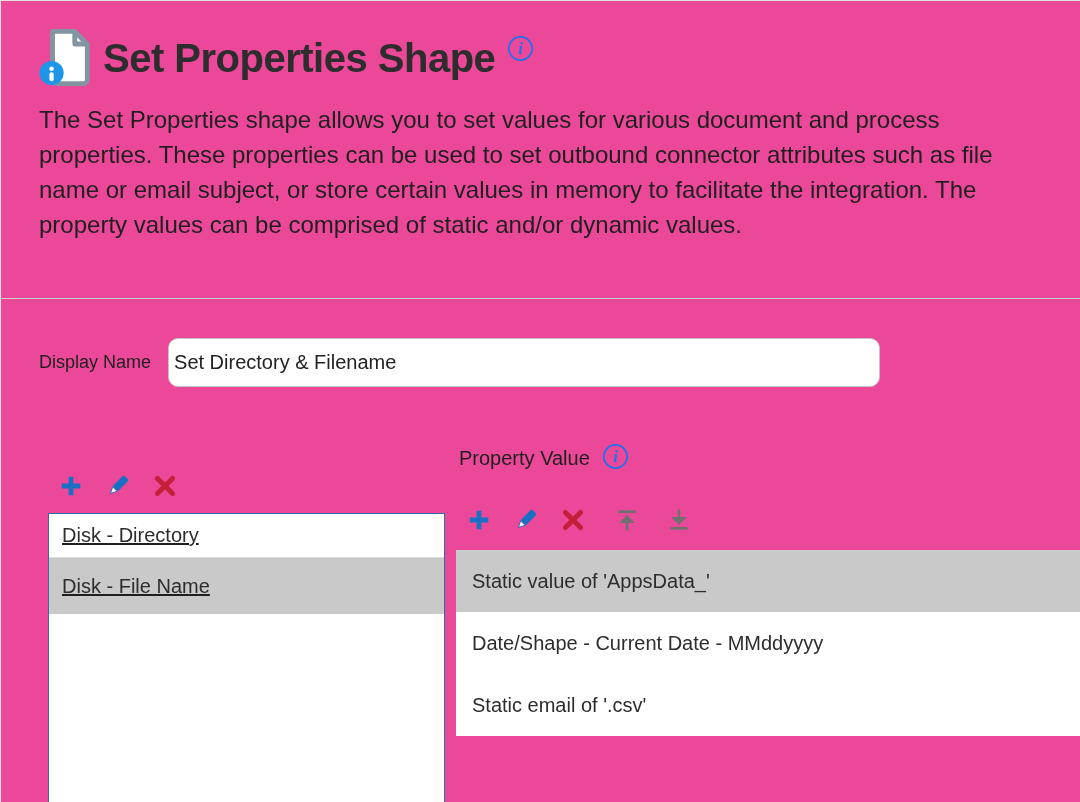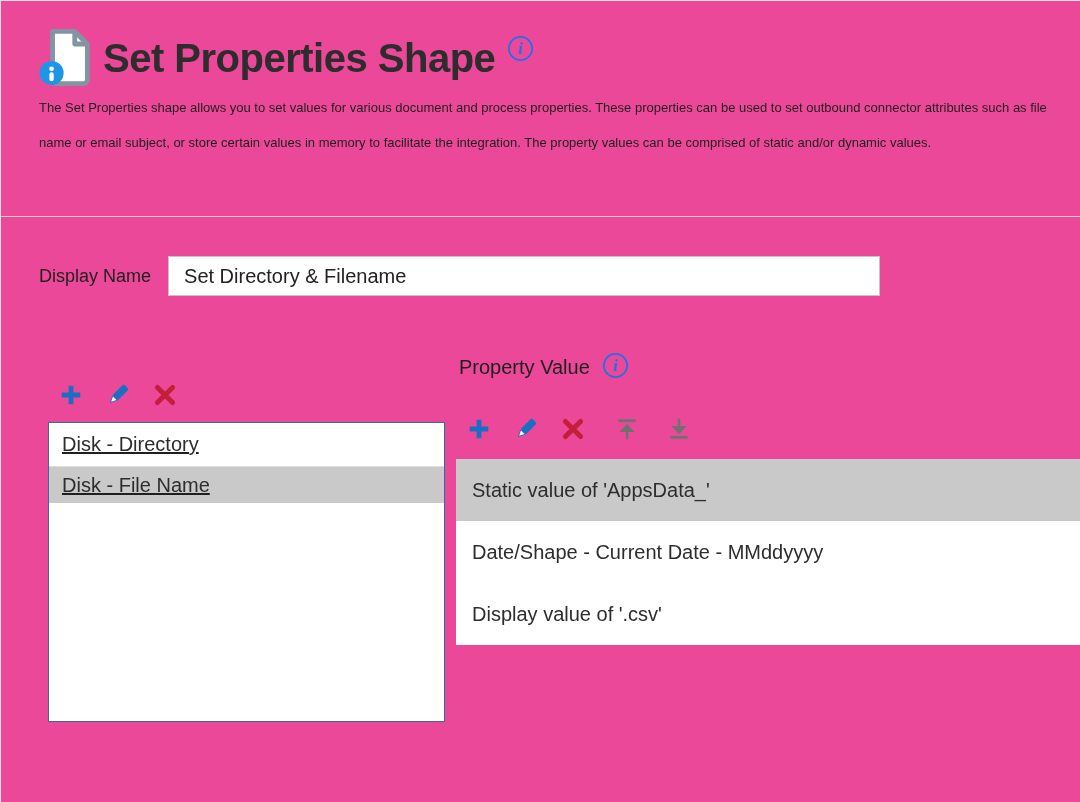--- a/index.html
+++ b/index.html
@@ -25,42 +25,43 @@
     font-size: 40px;
     font-weight: 700;
     line-height: 62px;
     color: #2d2d2d;
     letter-spacing: -0.5px;
   }
   .title-info { margin: 8px 0 0 12px; }
   .info-icon { display: inline-block; width: 27px; height: 27px; }
 
   .description {
+    margin-top: 12px;
     width: 1008px;
-    font-size: 13px;
+    font-size: 24px;
     line-height: 35px;
     color: #1f1f1f;
   }
 
   .divider {
     margin-top: 56px;
     width: 100%;
     height: 0;
     border-top: 1px solid #cccccc;
   }
 
   .display-row { display: flex; align-items: center; margin: 39px 0 0 38px; }
   .display-label { font-size: 18px; color: #1f1f1f; }
   .display-input {
     margin-left: 17px;
     width: 712px;
-    height: 40px;
+    height: 49px;
     border: 1px solid #c4c4c4;
-    border-radius: 0;
-    padding: 0 15px;
+    border-radius: 10px;
+    padding: 0 5px;
     font-size: 20px;
     color: #222;
     font-family: "Liberation Sans", sans-serif;
     outline: none;
     background: #fff;
   }
 
   .columns { display: flex; margin-top: 54px; align-items: flex-start; }
   .col-left { flex: none; width: 397px; margin-left: 47px; }
   .col-right { flex: 1; min-width: 0; margin-left: 11px; }
@@ -89,21 +90,21 @@
   }
   .prop-row {
     display: flex; align-items: center;
     height: 44px;
     padding: 0 13px;
     font-size: 20px; color: #2d2d2d;
     background: #fff;
     border-bottom: 1px solid #dcdcdc;
     cursor: default;
   }
-  .prop-row.selected { background: #c9c9c9; height: 36px; border-bottom: none; }
+  .prop-row.selected { background: #c9c9c9; height: 56px; border-bottom: none; }
 
   .value-list { margin-top: 17px; }
   .value-row {
     display: flex; align-items: center;
     height: 62px;
     padding: 8px 16px;
     font-size: 20px; color: #2d2d2d;
     background: #fff;
     cursor: default;
   }
@@ -227,19 +228,19 @@
       </div>
 
       <div class="value-list">
         <div class="value-row selected">
           <span>Static value of 'AppsData_'</span>
         </div>
         <div class="value-row">
           <span>Date/Shape - Current Date - MMddyyyy</span>
         </div>
         <div class="value-row">
-          <span>Display value of '.csv'</span>
+          <span>Static email of '.csv'</span>
         </div>
       </div>
     </div>
 
   </div>
 </div>
 
 </body></html>

